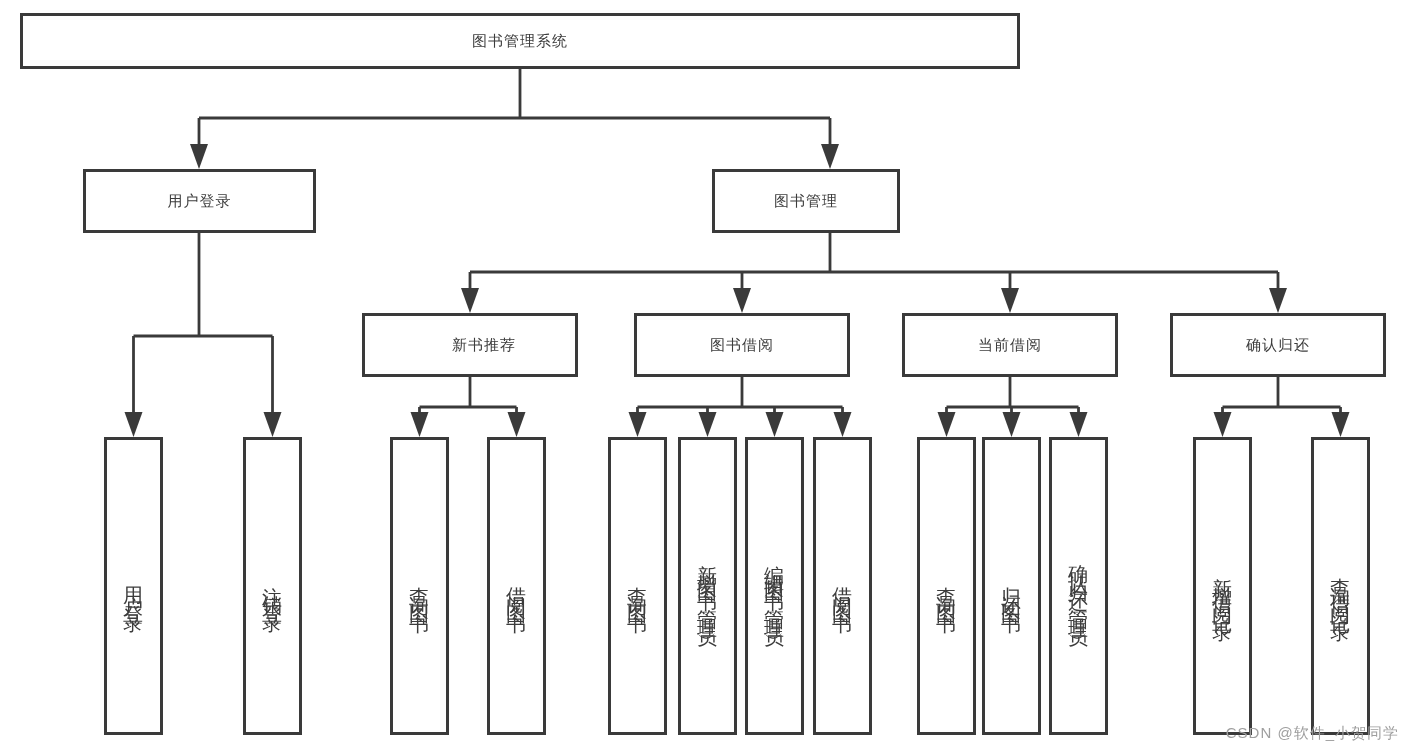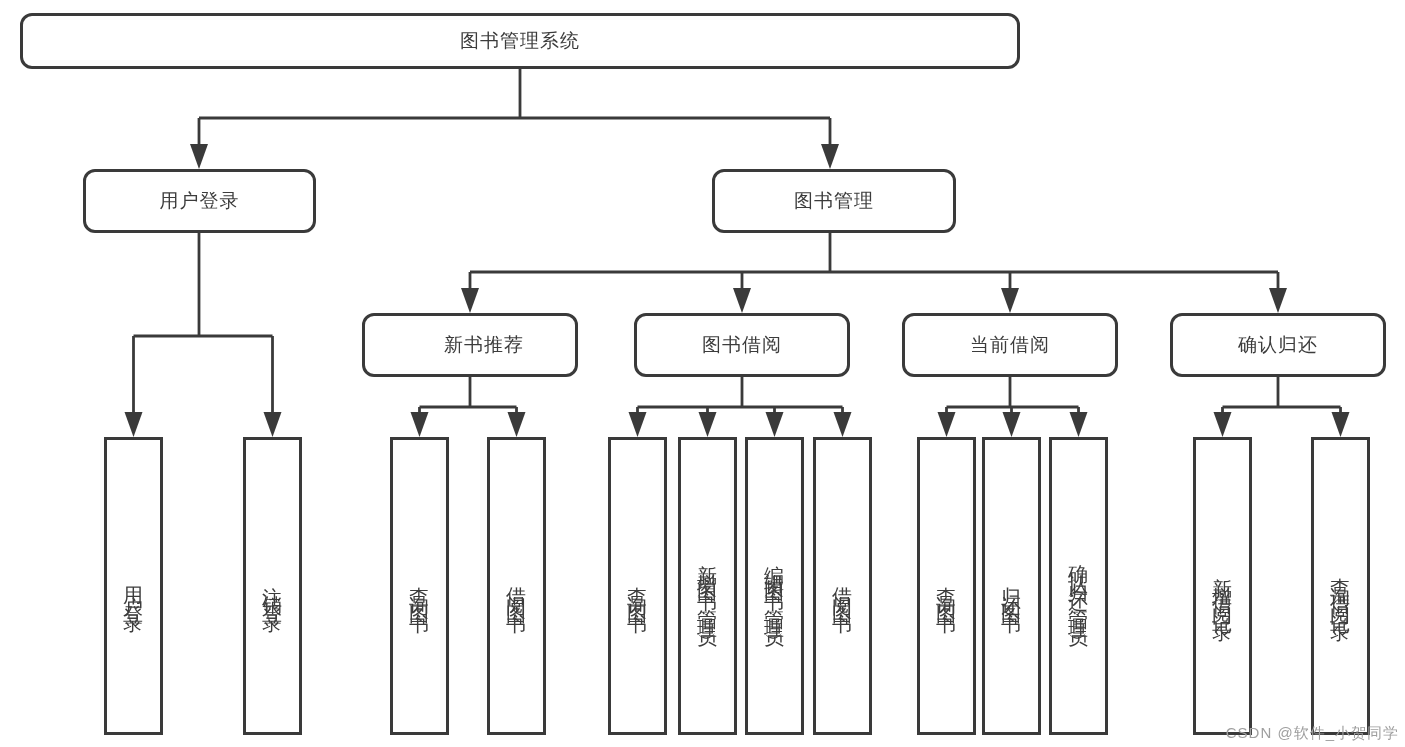--- a/index.html
+++ b/index.html
@@ -13,34 +13,34 @@
   #wires{position:absolute;left:0;top:0;width:1405px;height:747px;z-index:1;}
   .node{
     position:absolute;
     box-sizing:border-box;
     background:#ffffff;
     border:3px solid #3a3a3a;
     display:flex;align-items:center;justify-content:center;
     color:#3c3c3c;
     z-index:2;
   }
-  .h{font-size:19px;letter-spacing:1px;border-radius:12px;}
+  .h{font-size:15px;letter-spacing:1px;}
   .v{
     font-size:20px;
     writing-mode:vertical-lr;
     text-orientation:mixed;
     letter-spacing:9px;
     line-height:1;
     padding-top:6px;
   }
   
   .n-root{left:20px;top:13px;width:1000px;height:56px;}
   
   .n-user-login{left:83px;top:169px;width:233px;height:64px;}
-  .n-book-mgmt{left:712px;top:169px;width:244px;height:64px;}
+  .n-book-mgmt{left:712px;top:169px;width:188px;height:64px;}
   
   .lv3{top:313px;height:64px;width:216px;}
   .n-new-book{left:362px;padding-left:28px;}
   .n-book-borrow{left:634px;}
   .n-current-borrow{left:902px;}
   .n-borrow-records{left:1170px;}
   
   .leaf{top:437px;height:298px;width:59px;}
   .l1{left:104px;}  .l2{left:243px;}
   .l3{left:390px;}  .l4{left:487px;}

